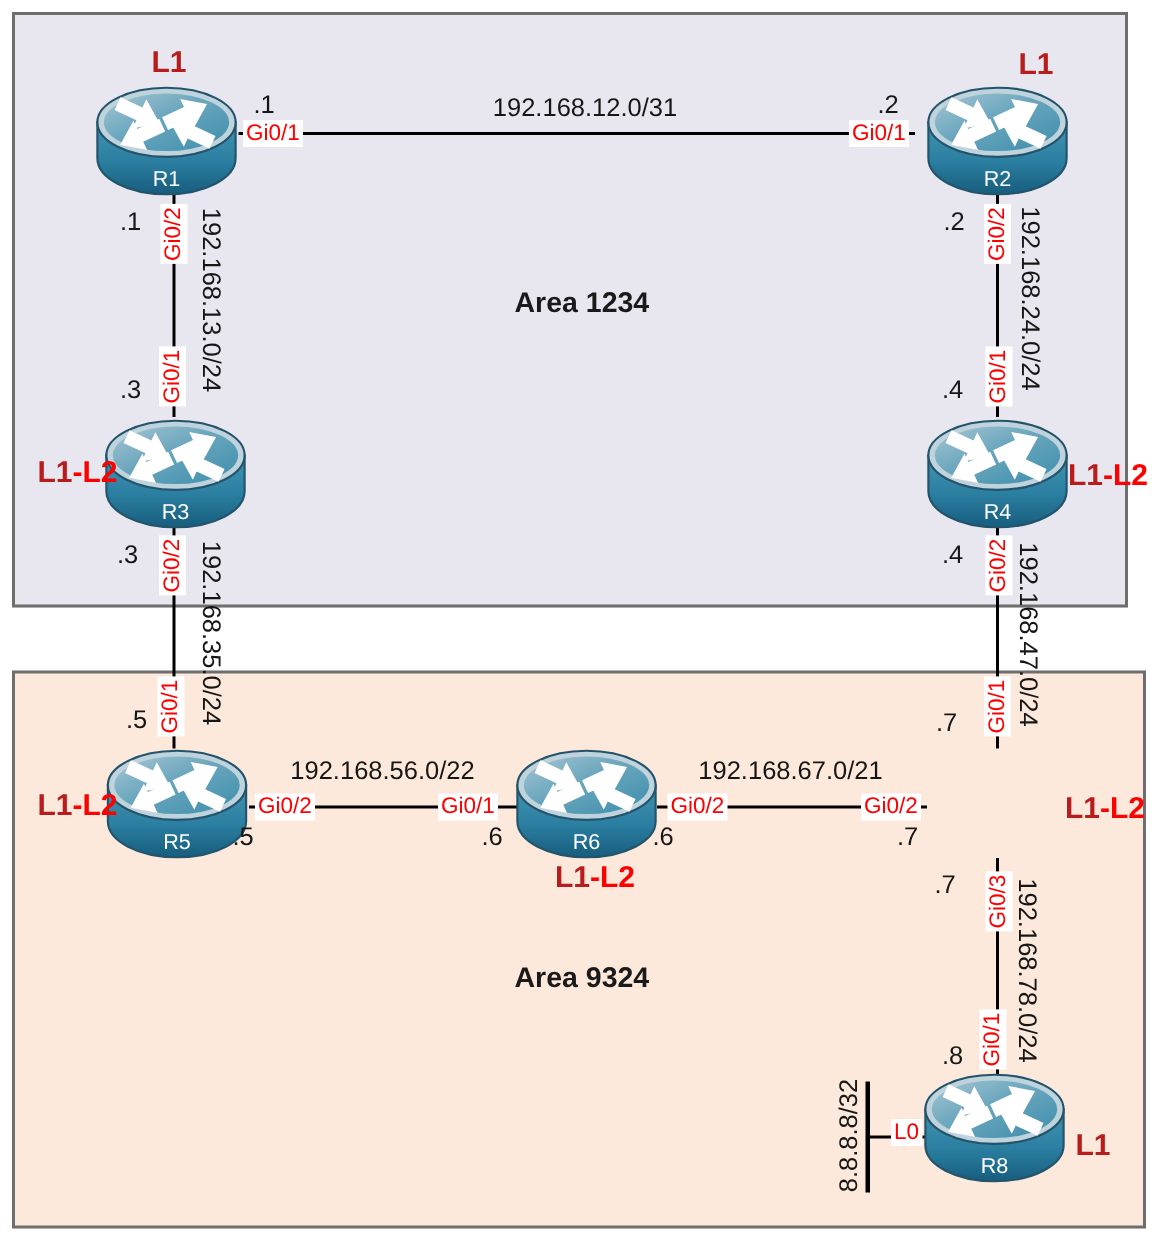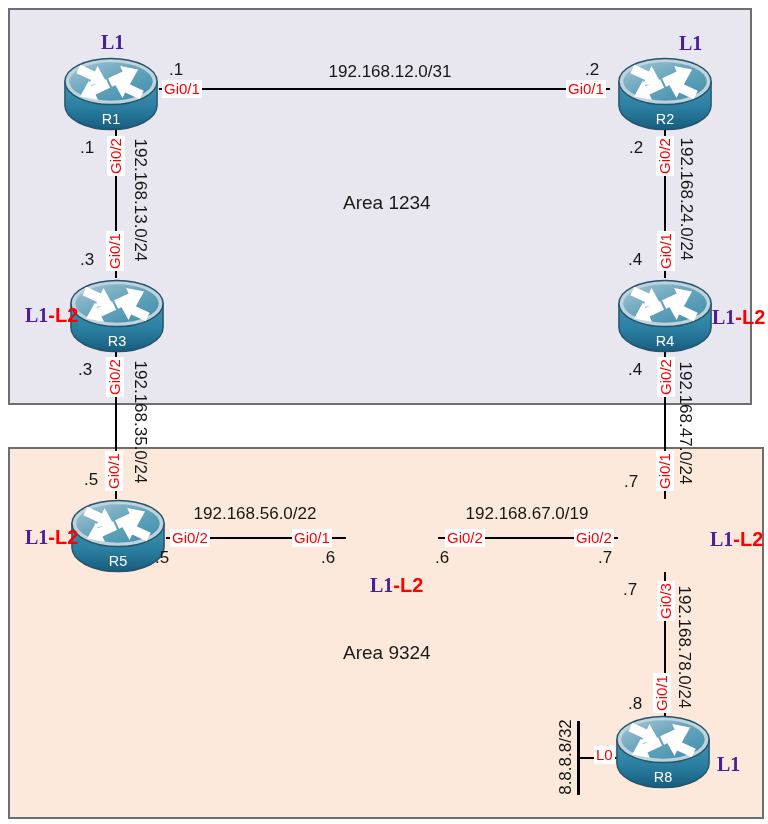--- a/index.html
+++ b/index.html
@@ -1,35 +1,35 @@
 <!DOCTYPE html>
 <html><head>
 <meta charset="utf-8">
 <style>
   html,body{margin:0;padding:0;background:#ffffff;}
   .canvas{position:relative;width:768px;height:824px;background:#ffffff;
           font-family:"Liberation Sans",sans-serif;overflow:hidden;}
   .area{position:absolute;border:2px solid #6e6e6e;z-index:0;}
   .area.a1{left:8px;top:8px;width:740px;height:393px;background:#e8e6ef;}
   .area.a2{left:8px;top:447px;width:752px;height:368px;background:#fce9db;}
-  .area-label{position:absolute;font-size:19px;color:#1a1a1a;z-index:3;white-space:nowrap;}
+  .area-label{position:absolute;font-size:19px;color:#1a1a1a;z-index:3;white-space:nowrap;font-weight:bold;}
   .link{position:absolute;background:#000000;z-index:1;}
   .router{position:absolute;width:96px;height:78px;z-index:2;}
   .router svg{display:block;width:100%;height:100%;}
   .rname{font-family:"Liberation Sans",sans-serif;font-size:15px;fill:#ffffff;}
   .octet{position:absolute;font-size:17px;color:#161616;z-index:3;white-space:nowrap;}
   .subnet{position:absolute;font-size:17px;color:#161616;z-index:3;white-space:nowrap;
           transform:translate(-50%,-50%);}
   .subnet.vdown{transform:translate(-50%,-50%) rotate(90deg);}
   .subnet.vup{transform:translate(-50%,-50%) rotate(-90deg);}
   .if{position:absolute;font-size:15px;line-height:18px;color:#ff0000;background:#ffffff;
       padding:0 2px;z-index:4;white-space:nowrap;}
   .if.v{transform:translate(-50%,-50%) rotate(-90deg);}
   .level{position:absolute;font-size:20px;font-weight:700;z-index:3;white-space:nowrap;}
-  .lv1{color:#4c1d95;font-family:Liberation Serif, serif;}
+  .lv1{color:#b91c1c;}
   .lv2{color:#ff0000;}
 </style>
 </head>
 <body>
 
 <svg width="0" height="0" style="position:absolute" aria-hidden="true">
   <defs>
     <linearGradient id="gTop" x1="0" y1="0" x2="1" y2="1">
       <stop offset="0" stop-color="#a7c6d3"></stop>
       <stop offset="0.45" stop-color="#6aa6bd"></stop>
@@ -60,21 +60,21 @@
   <div class="link" style="left:664px;top:572px;width:2px;height:148px"></div>
   <div class="link" style="left:580px;top:757px;width:37px;height:2px"></div>
   <div class="link" style="left:577px;top:721px;width:3px;height:74px"></div>
 
   <div class="subnet" style="left:390px;top:72px">192.168.12.0/31</div>
   <div class="subnet vdown" style="left:140px;top:200px">192.168.13.0/24</div>
   <div class="subnet vdown" style="left:686px;top:199px">192.168.24.0/24</div>
   <div class="subnet vdown" style="left:140px;top:422px">192.168.35.0/24</div>
   <div class="subnet vdown" style="left:685px;top:423px">192.168.47.0/24</div>
   <div class="subnet" style="left:255px;top:514px">192.168.56.0/22</div>
-  <div class="subnet" style="left:527px;top:514px">192.168.67.0/19</div>
+  <div class="subnet" style="left:527px;top:514px">192.168.67.0/21</div>
   <div class="subnet vdown" style="left:684px;top:647px">192.168.78.0/24</div>
   <div class="subnet vup" style="left:566px;top:757px">8.8.8.8/32</div>
 
   <div class="if" style="left:162px;top:80px">Gi0/1</div>
   <div class="if" style="left:566px;top:80px">Gi0/1</div>
   <div class="if v" style="left:116px;top:156px">Gi0/2</div>
   <div class="if v" style="left:115px;top:251px">Gi0/1</div>
   <div class="if v" style="left:665px;top:156px">Gi0/2</div>
   <div class="if v" style="left:666px;top:251px">Gi0/1</div>
   <div class="if v" style="left:115px;top:377px">Gi0/2</div>
@@ -183,20 +183,34 @@
       <g fill="#ffffff">
         <path d="M0,-3.5 L12,-3.5 L12,-8 L23,0 L12,8 L12,3.5 L0,3.5 Z" transform="translate(49,27) rotate(-25) scale(1.4)"></path>
         <path d="M0,-3.5 L12,-3.5 L12,-8 L23,0 L12,8 L12,3.5 L0,3.5 Z" transform="translate(47,28) rotate(155) scale(1.4)"></path>
         <path d="M0,-3.5 L12,-3.5 L12,-8 L23,0 L12,8 L12,3.5 L0,3.5 Z" transform="translate(16,13) rotate(25) scale(1.4)"></path>
         <path d="M0,-3.5 L12,-3.5 L12,-8 L23,0 L12,8 L12,3.5 L0,3.5 Z" transform="translate(82,40) rotate(205) scale(1.4)"></path>
       </g>
       <text class="rname" x="50" y="70" text-anchor="middle">R5</text>
     </svg>
   </div>
 
+  <div class="router" style="left:343px;top:497px">
+    <svg viewBox="0 0 100 78">
+      <path d="M2,26 L2,51 A48,25 0 0 0 98,51 L98,26 Z" fill="url(#gBody)" stroke="#24546c" stroke-width="1.5"></path>
+      <ellipse cx="50" cy="26" rx="48" ry="24" fill="#bfd3dc" stroke="#24546c" stroke-width="1.5"></ellipse>
+      <ellipse cx="50" cy="26" rx="43.5" ry="20" fill="url(#gTop)"></ellipse>
+      <g fill="#ffffff">
+        <path d="M0,-3.5 L12,-3.5 L12,-8 L23,0 L12,8 L12,3.5 L0,3.5 Z" transform="translate(49,27) rotate(-25) scale(1.4)"></path>
+        <path d="M0,-3.5 L12,-3.5 L12,-8 L23,0 L12,8 L12,3.5 L0,3.5 Z" transform="translate(47,28) rotate(155) scale(1.4)"></path>
+        <path d="M0,-3.5 L12,-3.5 L12,-8 L23,0 L12,8 L12,3.5 L0,3.5 Z" transform="translate(16,13) rotate(25) scale(1.4)"></path>
+        <path d="M0,-3.5 L12,-3.5 L12,-8 L23,0 L12,8 L12,3.5 L0,3.5 Z" transform="translate(82,40) rotate(205) scale(1.4)"></path>
+      </g>
+      <text class="rname" x="50" y="70" text-anchor="middle">R6</text>
+    </svg>
+  </div>
 
 
   <div class="router" style="left:615px;top:713px">
     <svg viewBox="0 0 100 78">
       <path d="M2,26 L2,51 A48,25 0 0 0 98,51 L98,26 Z" fill="url(#gBody)" stroke="#24546c" stroke-width="1.5"></path>
       <ellipse cx="50" cy="26" rx="48" ry="24" fill="#bfd3dc" stroke="#24546c" stroke-width="1.5"></ellipse>
       <ellipse cx="50" cy="26" rx="43.5" ry="20" fill="url(#gTop)"></ellipse>
       <g fill="#ffffff">
         <path d="M0,-3.5 L12,-3.5 L12,-8 L23,0 L12,8 L12,3.5 L0,3.5 Z" transform="translate(49,27) rotate(-25) scale(1.4)"></path>
         <path d="M0,-3.5 L12,-3.5 L12,-8 L23,0 L12,8 L12,3.5 L0,3.5 Z" transform="translate(47,28) rotate(155) scale(1.4)"></path>

